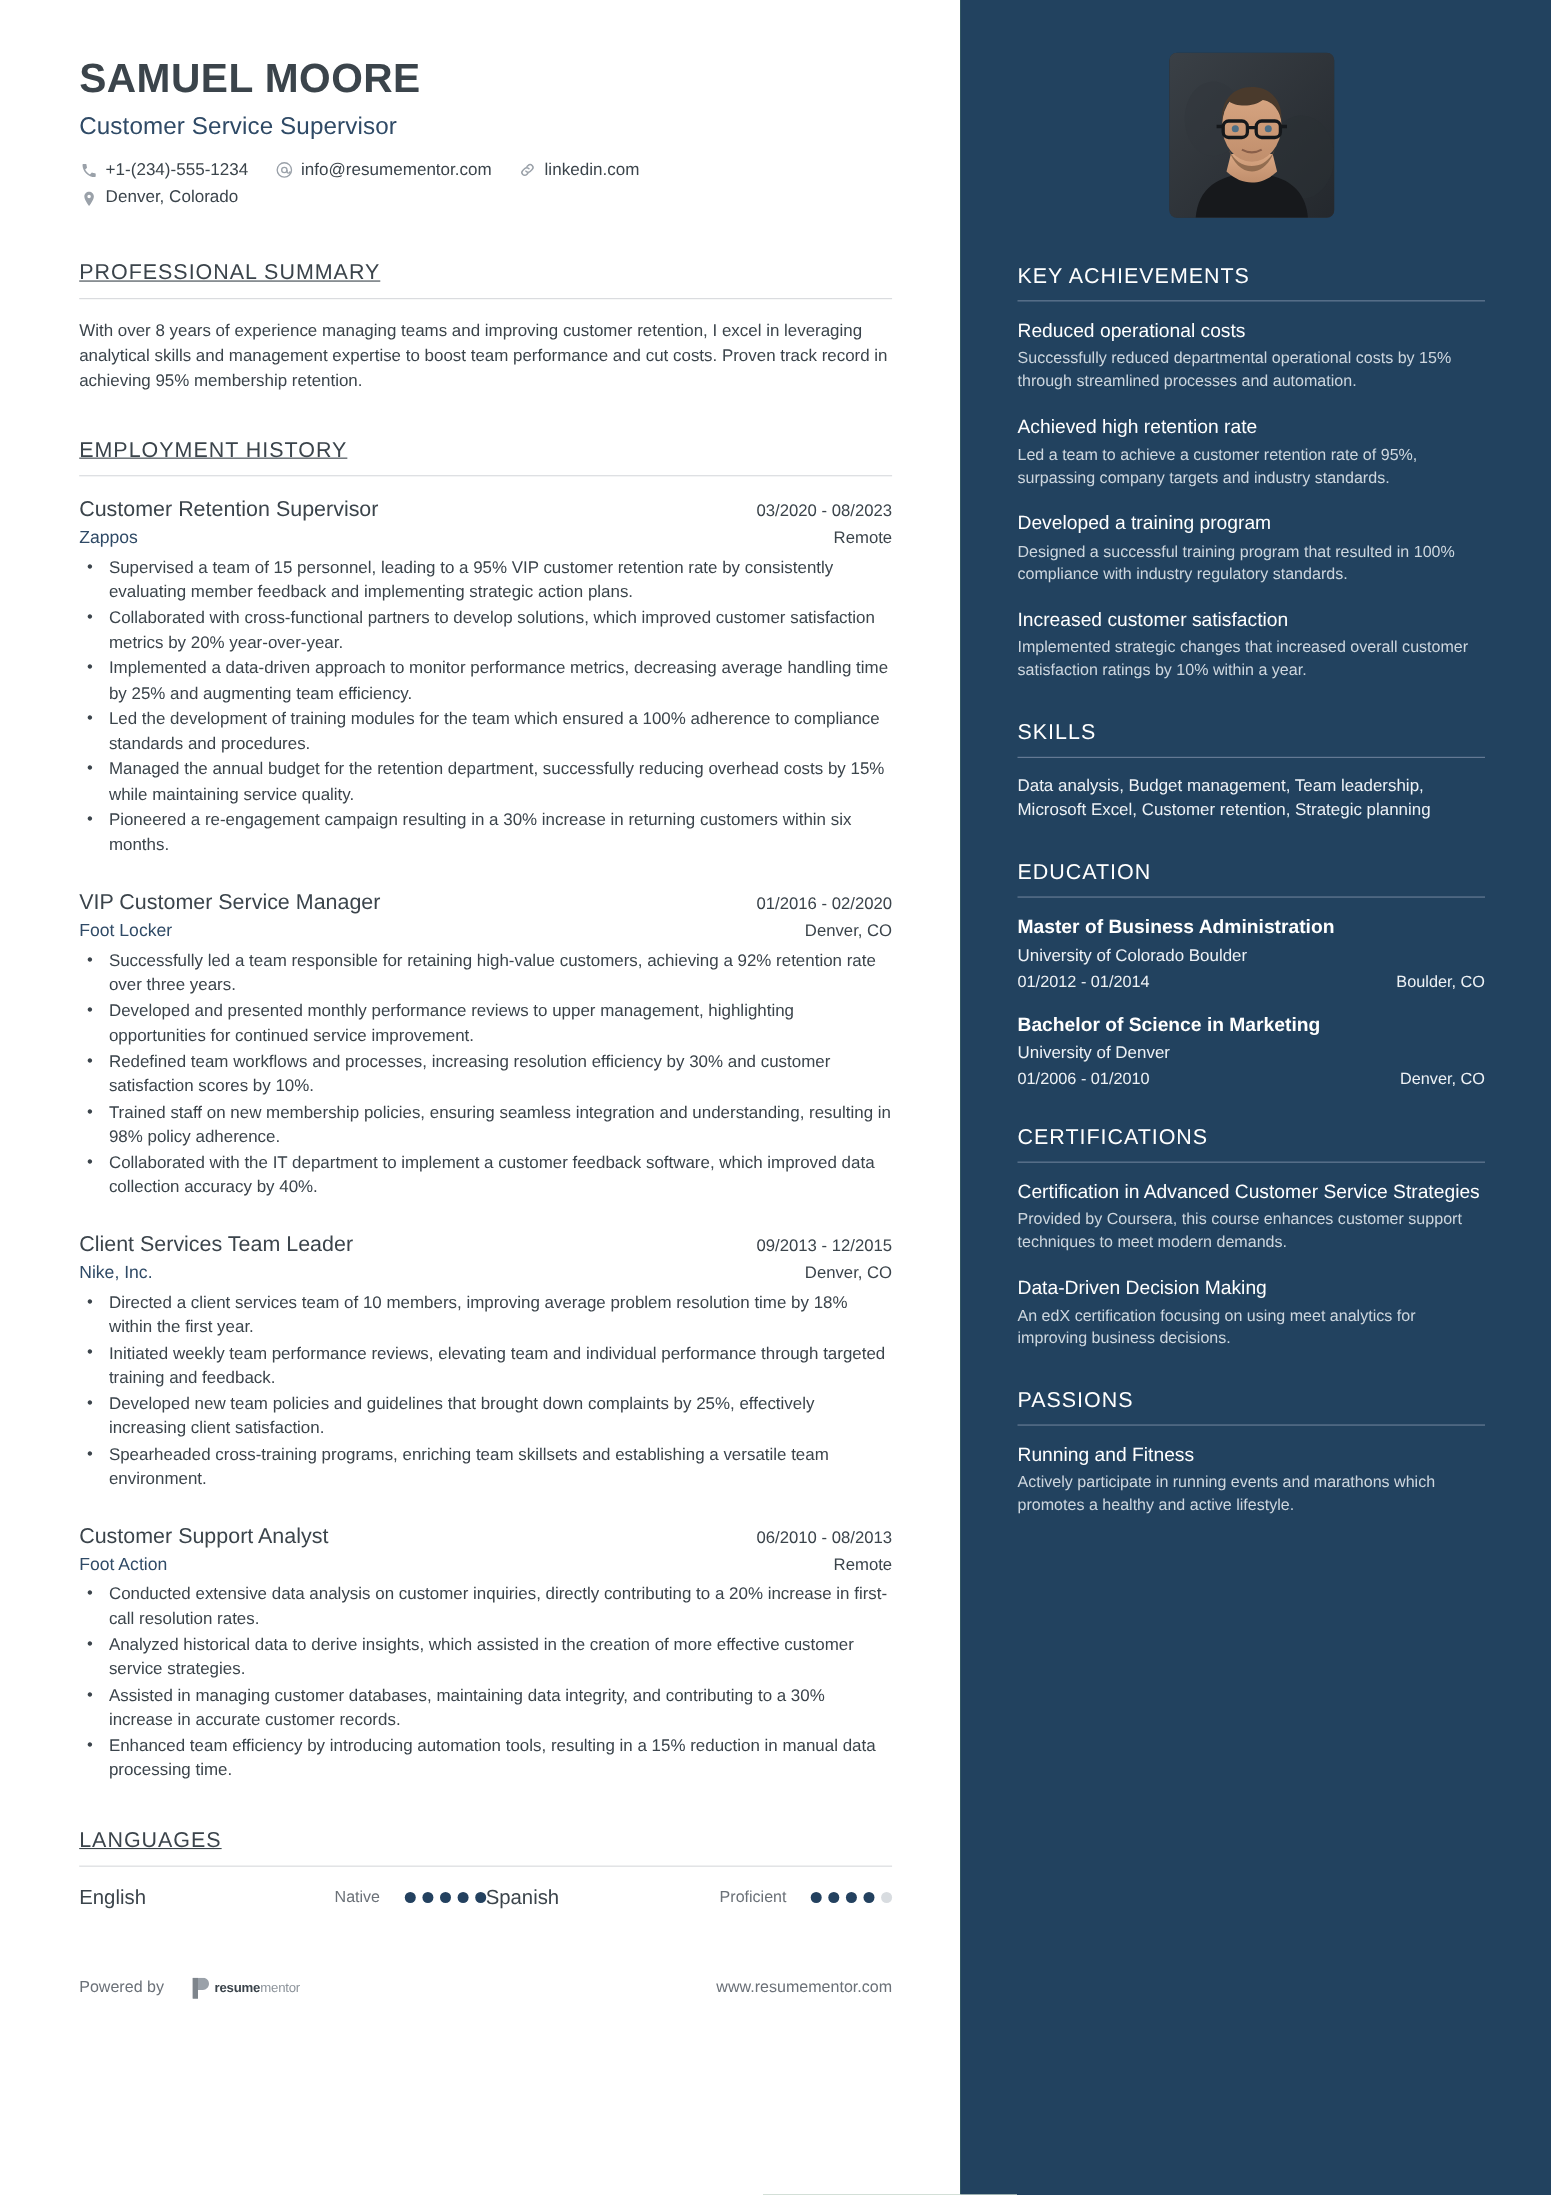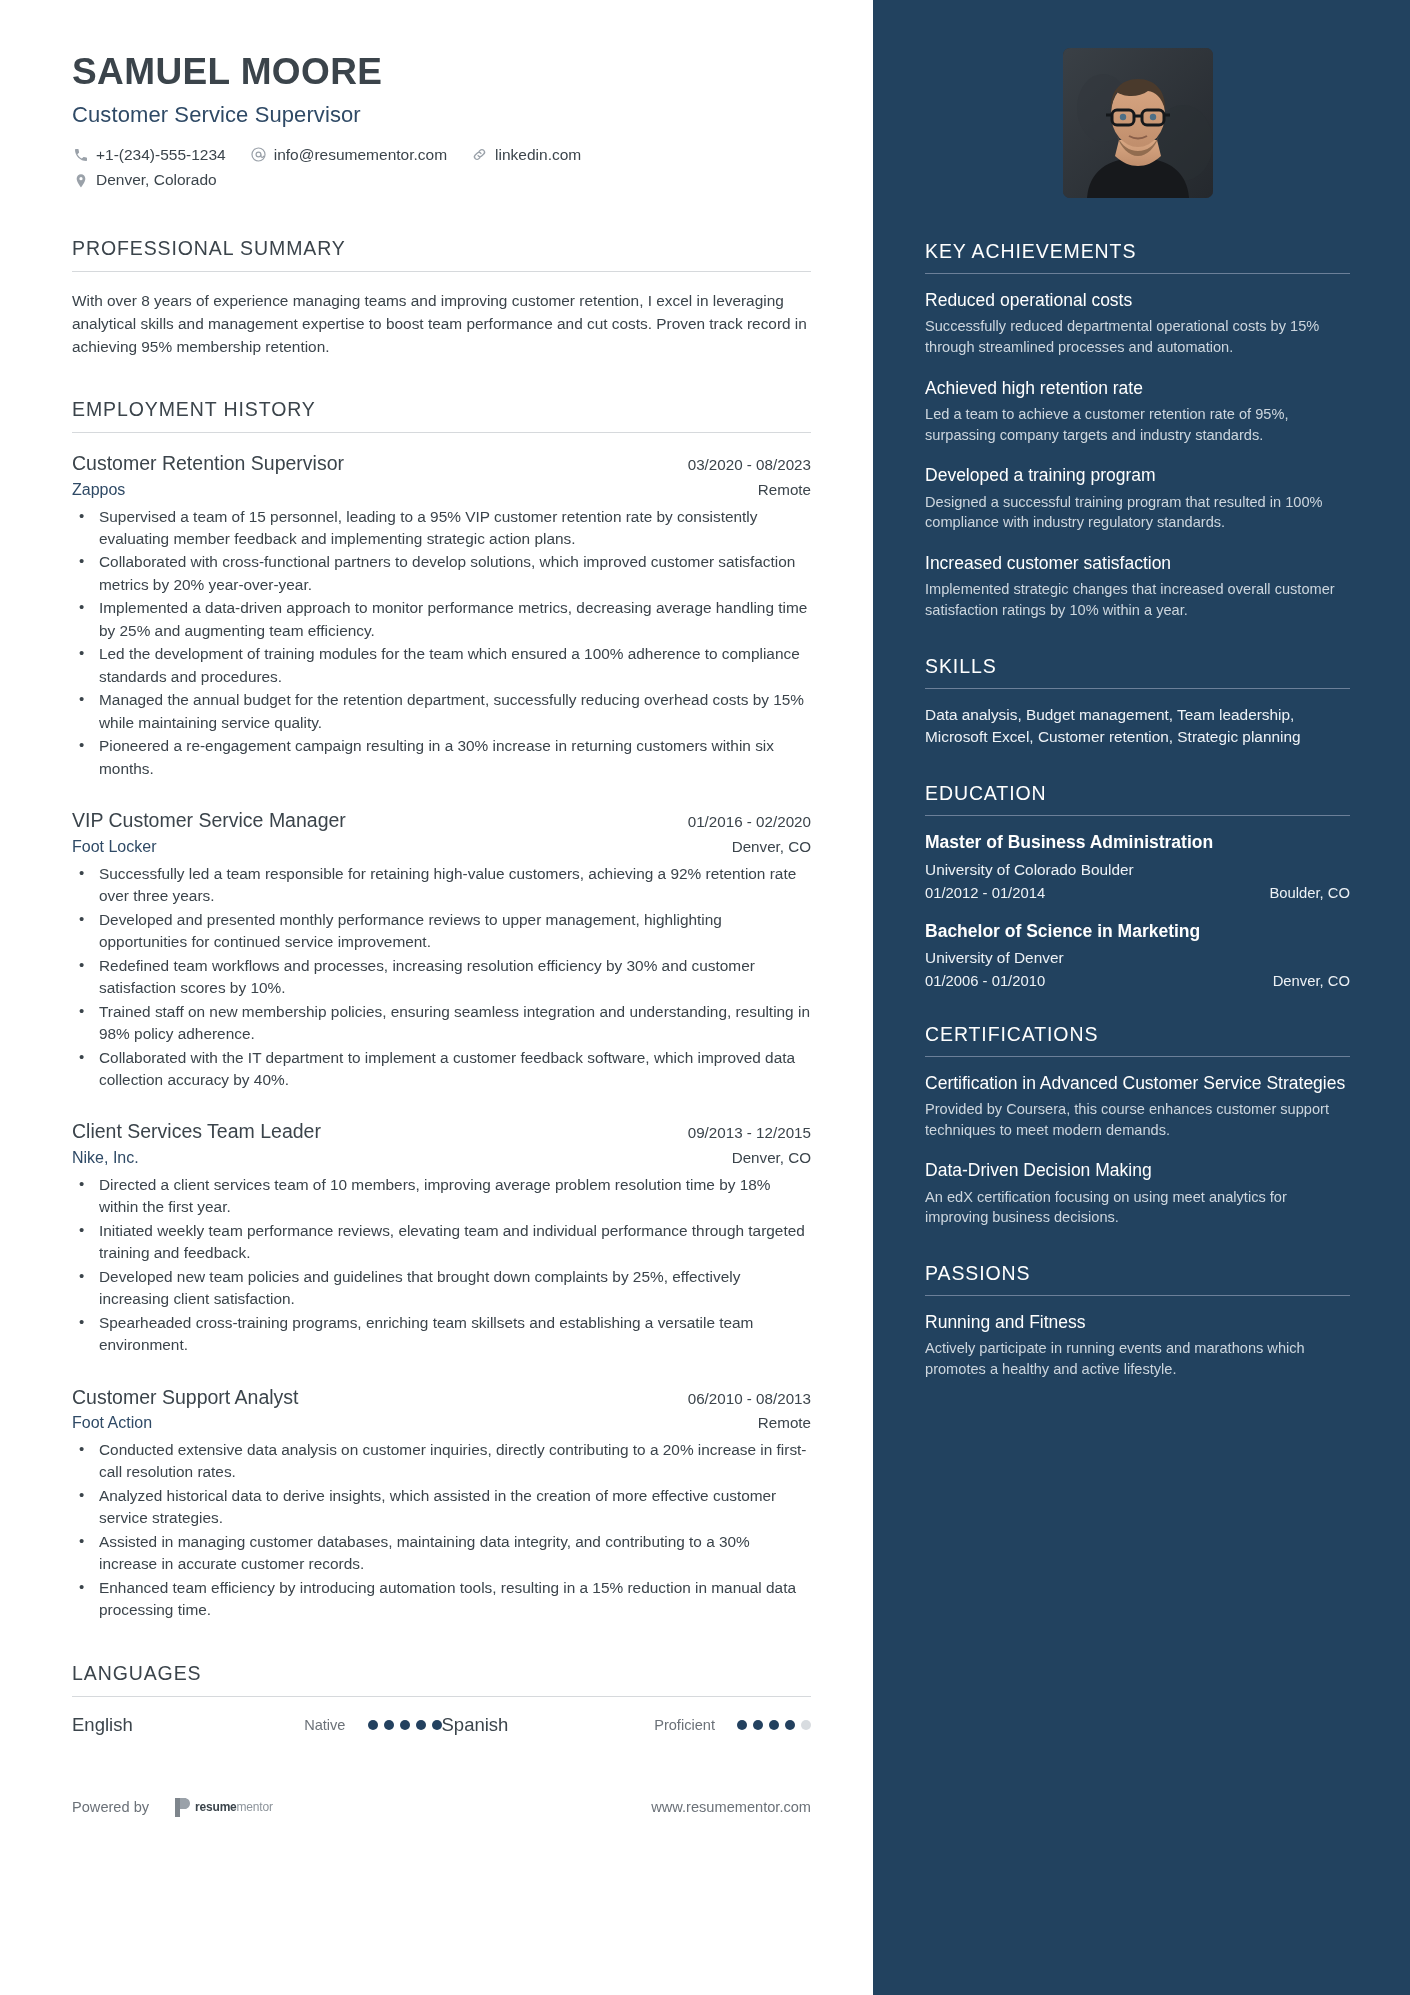--- a/index.html
+++ b/index.html
@@ -64,20 +64,21 @@
 
   
   .section { margin-top: 40px; }
   .sec-head {
     font-size: 19.5px;
     color: #3b444b;
     letter-spacing: 0.9px;
     font-weight: normal;
     padding-bottom: 11px;
     margin-bottom: 0;
+    text-decoration: underline;
   }
   .sec-rule {
     border-bottom: 1px solid #d6d9dc;
     margin-bottom: 17px;
   }
 
   .summary-text {
     font-size: 15.4px;
     line-height: 1.5;
     color: #3b444b;

